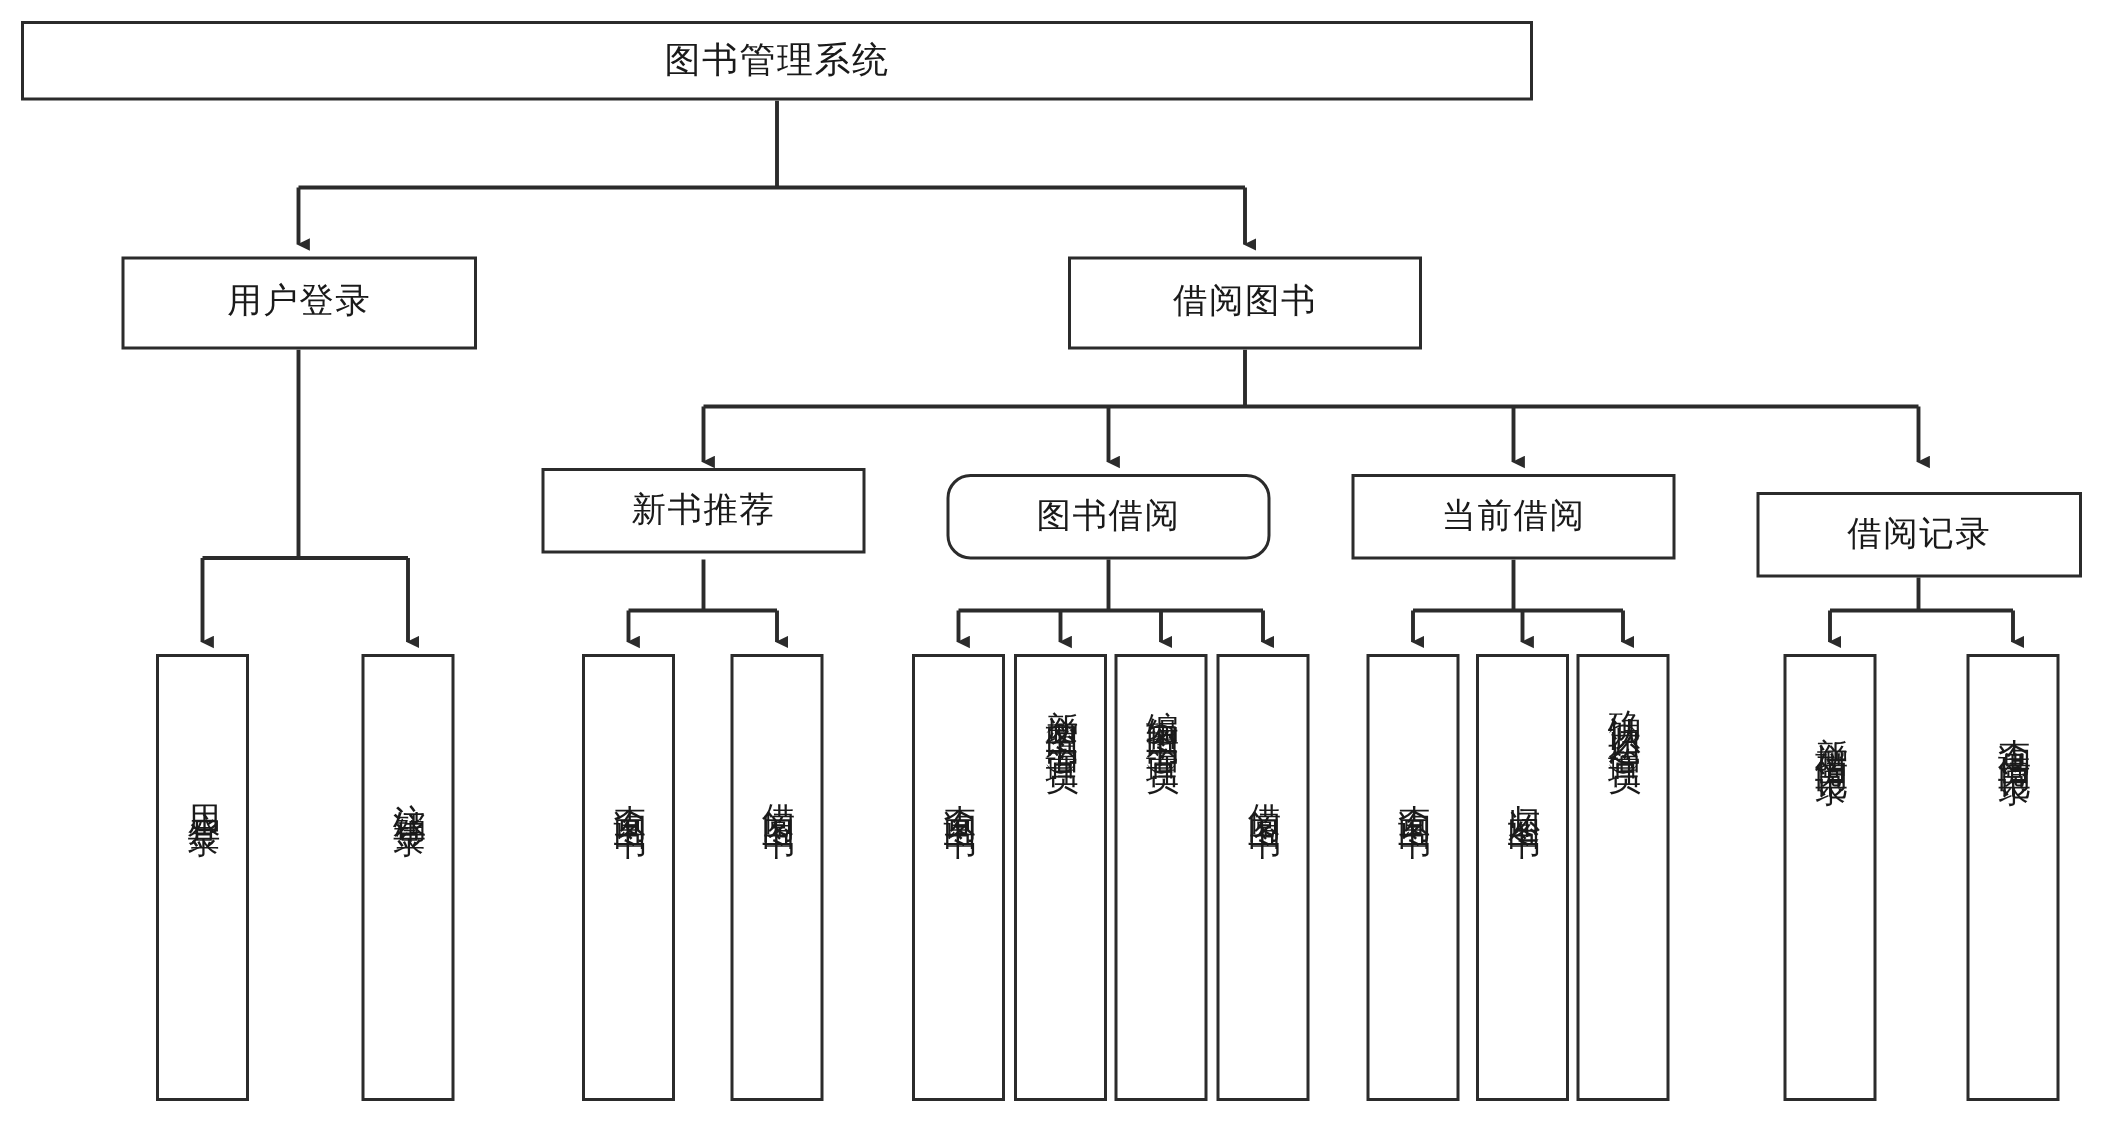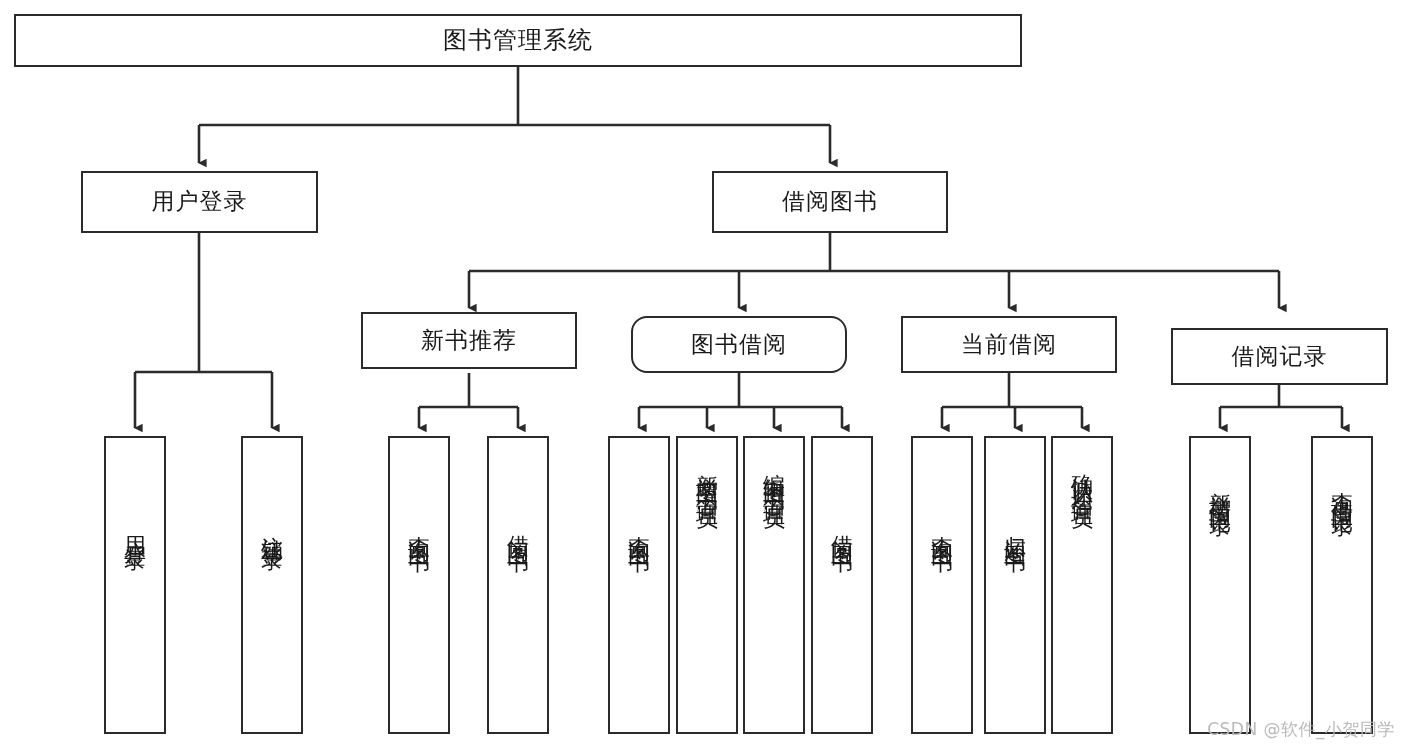--- a/index.html
+++ b/index.html
@@ -201,15 +201,14 @@
     <span class="vtext leaf-pad-top">确认归还（管理员）</span>
   </div>
 
   <div class="node leaf" style="left:1189px; top:436px; width:62px; height:298px;">
     <span class="vtext leaf-pad-mid3">新增借阅记录</span>
   </div>
   <div class="node leaf" style="left:1311px; top:436px; width:62px; height:298px;">
     <span class="vtext leaf-pad-mid3">查询借阅记录</span>
   </div>
 
-  <div id="watermark">CSDN @软件_小贺同学</div>
 
 </div>
 
 </body></html>

